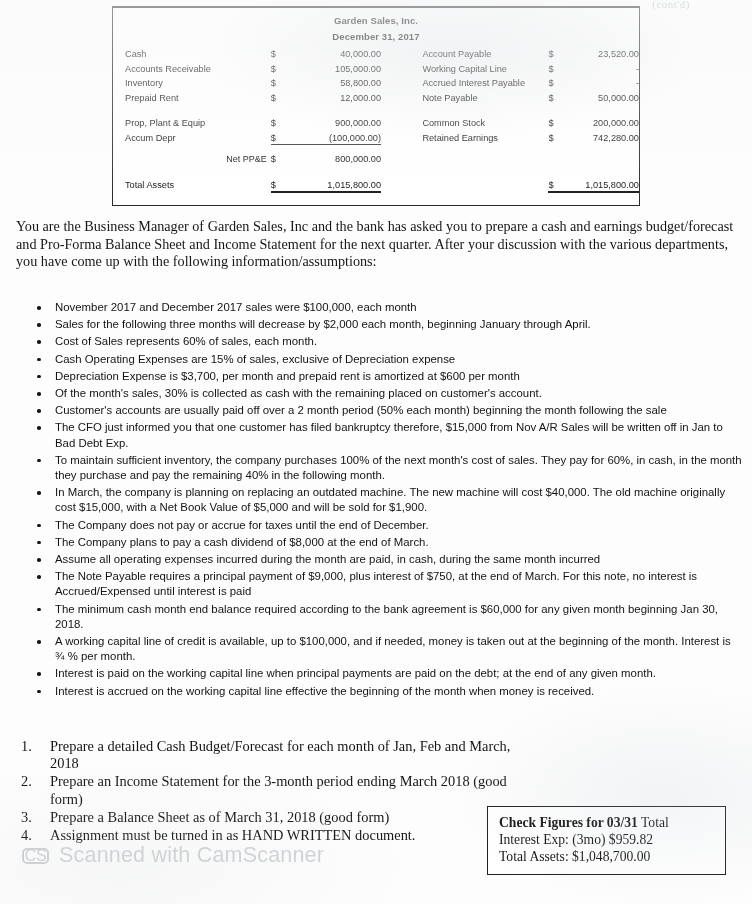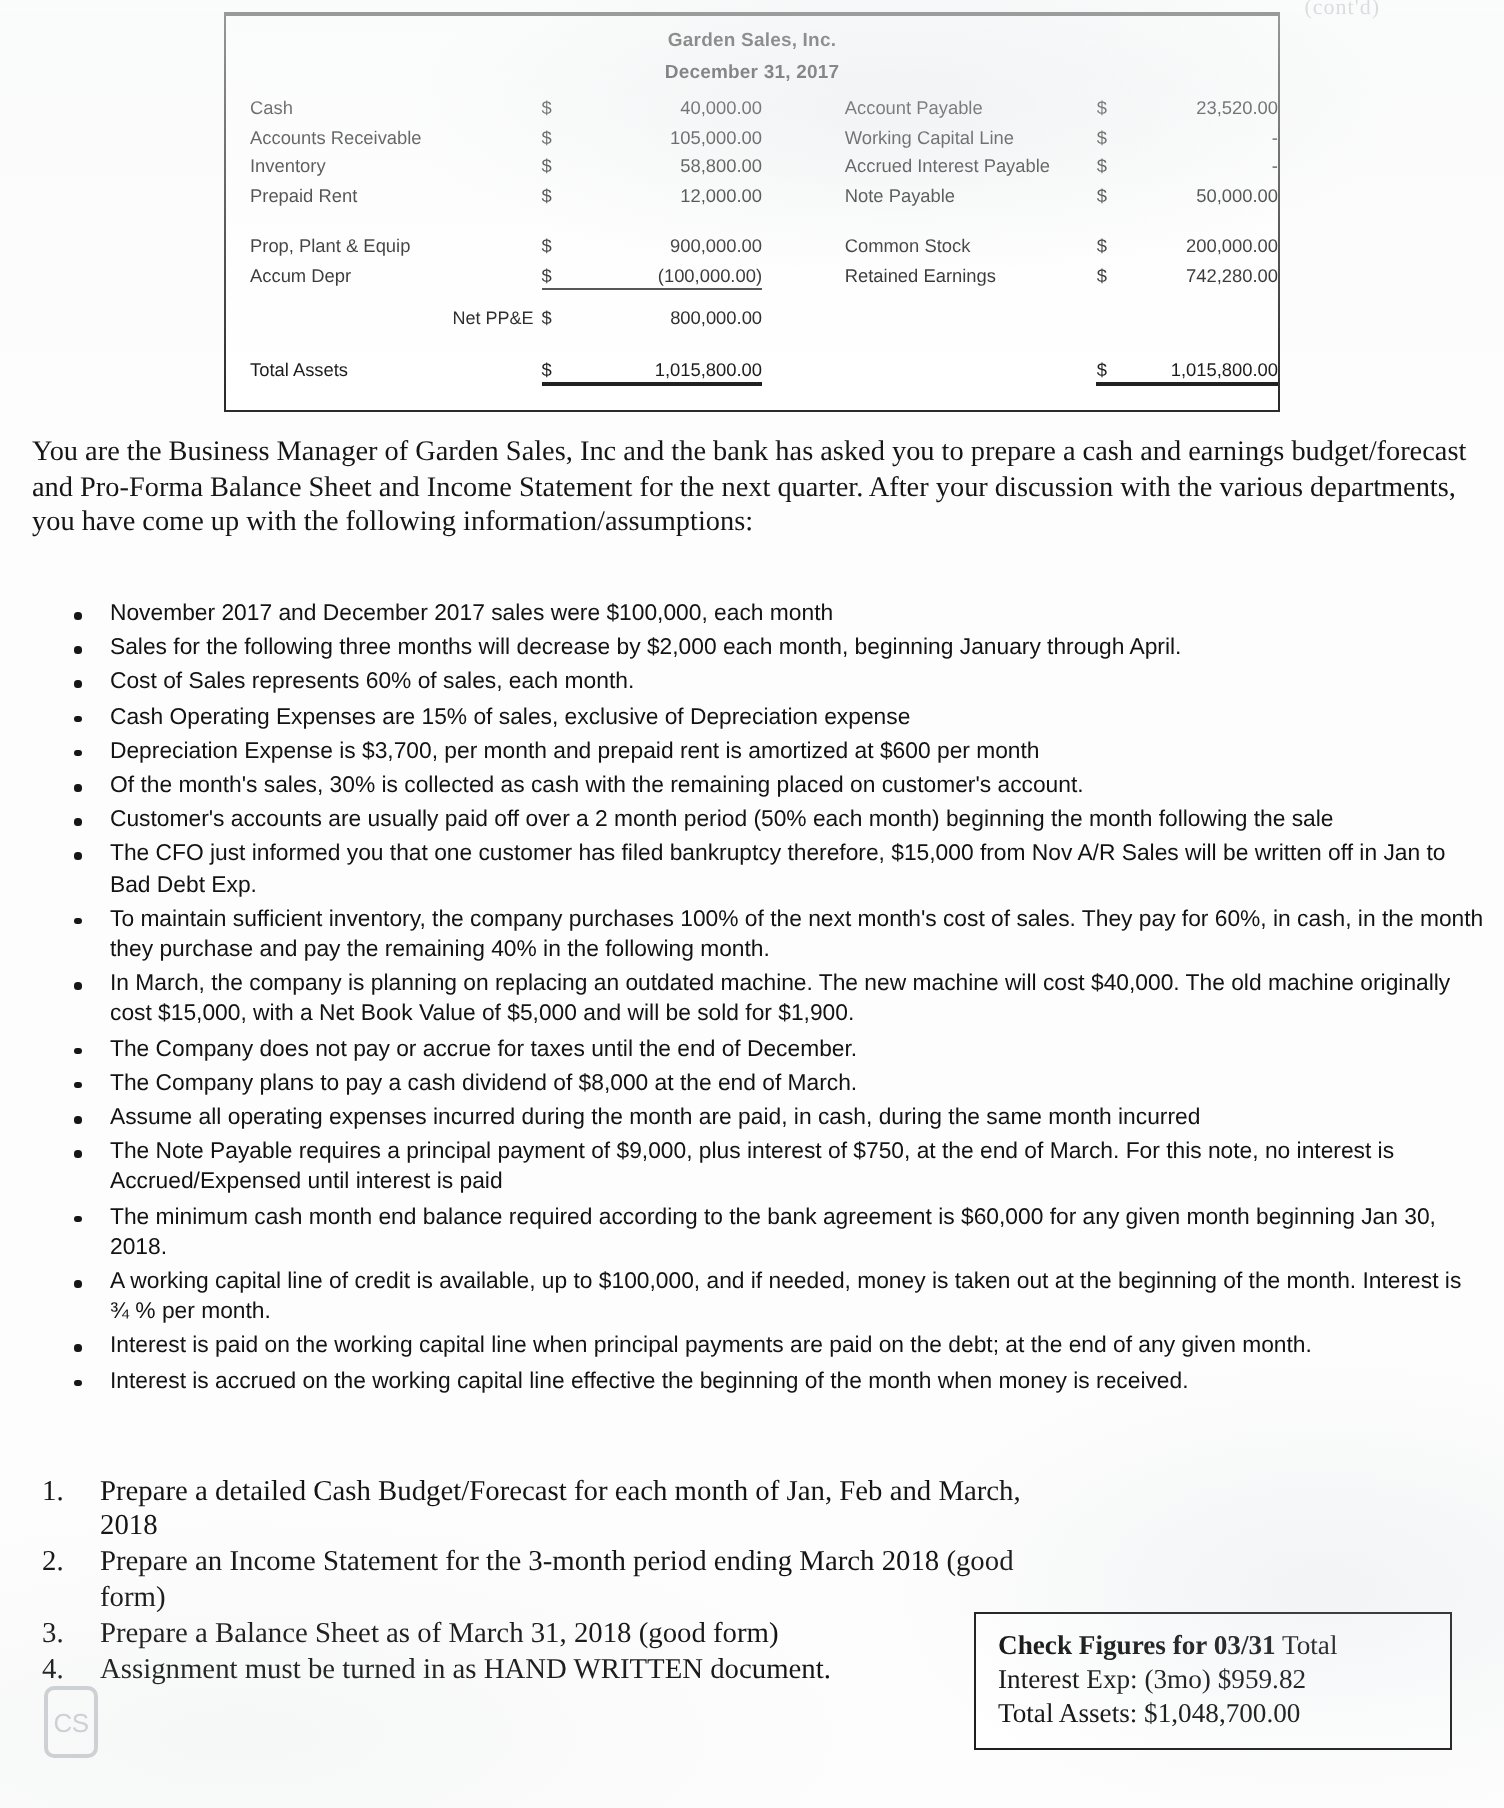--- a/index.html
+++ b/index.html
@@ -225,28 +225,28 @@
     left: 22px;
     top: 843px;
     display: flex;
     align-items: center;
     gap: 10px;
     z-index: 6;
     opacity: 0.97;
   }
   .cs-badge {
     width: 27px;
-    height: 36px;
+    height: 16px;
     border: 2.2px solid #cdd0d3;
     border-radius: 5px;
     display: flex;
     align-items: center;
     justify-content: center;
     font-family: "Liberation Sans", sans-serif;
-    font-size: 13px;
+    font-size: 16px;
     font-weight: normal;
     color: #cdd0d3;
     letter-spacing: -0.3px;
     box-sizing: border-box;
   }
   .cs-text {
     font-family: "Liberation Sans", sans-serif;
     font-size: 21.5px;
     color: #cfd2d5;
     letter-spacing: 0.2px;
@@ -410,15 +410,16 @@
       <span>Check Figures for 03/31</span><span class="tail"> Total</span>
     </div>
     <div>Interest Exp: (3mo) $959.82</div>
     <div>Total Assets: $1,048,700.00</div>
   </div>
 
   <div class="scan-tone"></div>
 
   <div class="watermark">
     <span class="cs-badge">CS</span>
+    <span class="cs-text">Scanned with CamScanner</span>
   </div>
 
 </div>
 
 </body></html>

